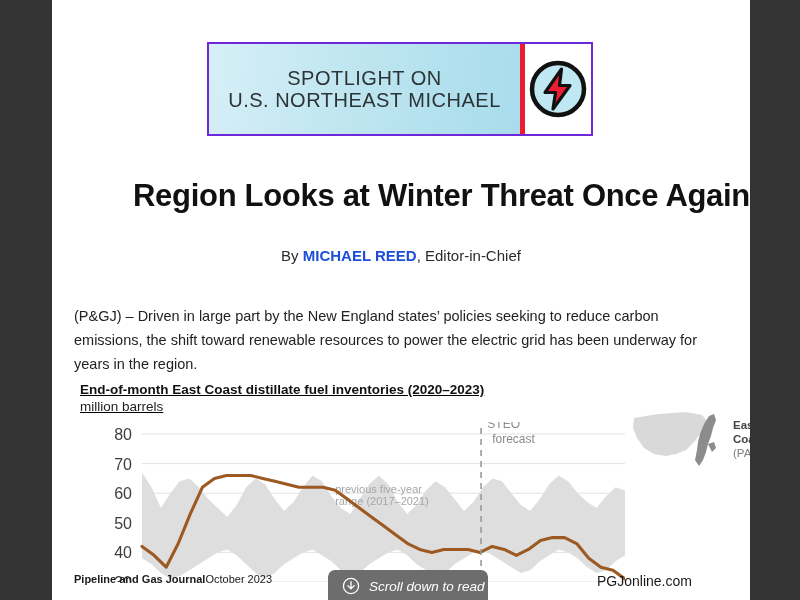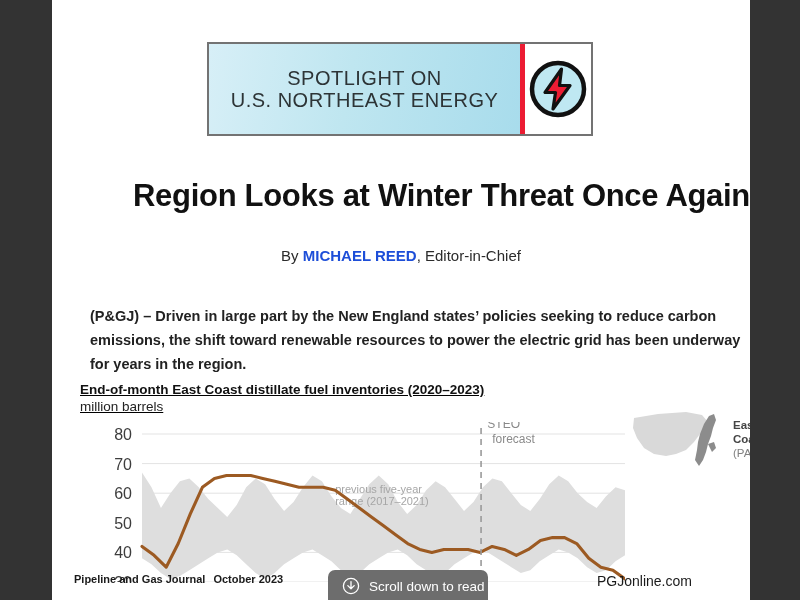--- a/index.html
+++ b/index.html
@@ -17,21 +17,21 @@
 
   
   #page{
     position:absolute;left:52px;top:0;width:698px;height:600px;
     background:#ffffff;overflow:hidden;
   }
 
   
   #logo-box{
     position:absolute;left:155px;top:42px;width:386px;height:94px;
-    border:2px solid #737373;background:#f0abfc;
+    border:2px solid #6d28d9;background:#f0abfc;
     box-sizing:border-box;display:flex;justify-content:flex-end;
   }
   #logo-tint{
     position:relative;flex:0 0 311px;height:100%;
     background:linear-gradient(100deg,#d7eff7 0%,#bfe6f0 45%,#a8dcec 100%);
     display:flex;flex-direction:column;align-items:center;justify-content:center;
   }
   .logo-line{
     color:#2d3436;letter-spacing:.5px;line-height:1.12;
     font-family:"Liberation Sans","DejaVu Sans",sans-serif;
@@ -51,70 +51,70 @@
     font-size:31px;font-weight:bold;color:#111111;letter-spacing:-0.3px;
   }
   #byline{
     position:absolute;left:0;top:247px;width:698px;text-align:center;
     font-size:15px;color:#2b2b2b;
   }
   #byline .author{color:#1d4ed8;font-weight:bold;}
 
   
   #lede{
-    position:absolute;left:38px;top:289px;width:656px;
-    font-size:14.5px;line-height:24px;color:#222222;font-weight:bold;
+    position:absolute;left:22px;top:289px;width:656px;
+    font-size:14.5px;line-height:24px;color:#222222;
   }
 
   
   #figure{position:absolute;left:28px;top:382px;width:660px;height:200px;text-decoration:underline;}
   #fig-title{font-size:13.5px;font-weight:bold;color:#111111;}
   #fig-sub{font-size:13.5px;color:#222222;margin-top:2px;}
   #chart-wrap{position:absolute;left:0;top:40px;width:545px;height:160px;}
   #chart-svg{display:block;}
   #map-wrap{position:absolute;left:548px;top:22px;width:160px;height:80px;}
   .map-cap{
     position:absolute;left:105px;top:14px;width:70px;
     font-size:11.5px;line-height:14px;color:#444444;font-weight:bold;
   }
   .map-cap .padd{font-weight:normal;color:#808080;}
 
   
   #foot-left{
     position:absolute;left:22px;top:573px;font-size:11px;color:#1a1a1a;
   }
   #foot-left .mag{font-weight:bold;}
-  #foot-left .issue{font-weight:bold;margin-left:8px;}
+  #foot-left .issue{font-weight:normal;margin-left:0;}
   #foot-right{
     position:absolute;left:545px;top:573px;font-size:14px;color:#1a1a1a;
   }
 
   
   #scroll-pill{
     position:absolute;left:328px;top:570px;width:160px;height:32px;
     background:#6d6d6d;border-radius:7px 7px 0 0;
     display:flex;align-items:center;gap:9px;padding-left:14px;
     box-sizing:border-box;cursor:pointer;
   }
-  #scroll-pill .lbl{color:#ffffff;font-size:13.5px;white-space:nowrap;}
+  #scroll-pill .lbl{color:#ffffff;font-size:13.5px;white-space:nowrap;font-style:italic;}
 </style>
 </head>
 <body>
 
 <div id="viewport">
 
   <div class="rail left"></div>
   <div class="rail right"></div>
 
   <div id="page">
 
     <div id="logo-box">
       <div id="logo-tint">
         <div class="logo-line" id="logo-line1">SPOTLIGHT ON</div>
-        <div class="logo-line" id="logo-line2">U.S. NORTHEAST ENERGY</div>
+        <div class="logo-line" id="logo-line2">U.S. NORTHEAST MICHAEL</div>
       </div>
       <div id="logo-divider"></div>
       <div id="logo-emblem">
         <svg width="62" height="62" viewBox="0 0 62 62" aria-hidden="true">
           <circle cx="31" cy="31" r="26" fill="#bfe8f2" stroke="#111111" stroke-width="4.5"></circle>
           <path d="M34.5 11 L18 34.5 L28.5 34.5 L26 51 L43 27.5 L32.5 27.5 Z" fill="#ec1c33" stroke="#111111" stroke-width="3.2" stroke-linejoin="round"></path>
         </svg>
       </div>
     </div>
 

